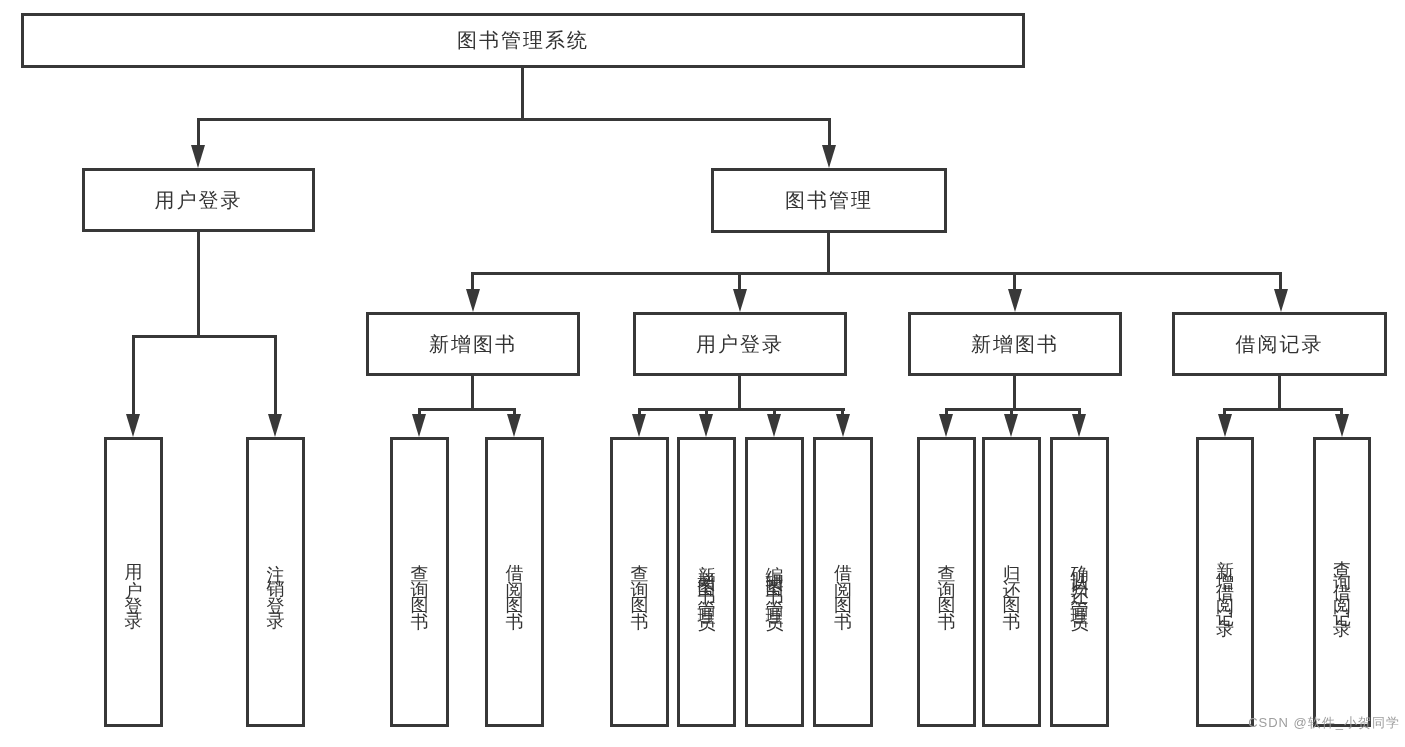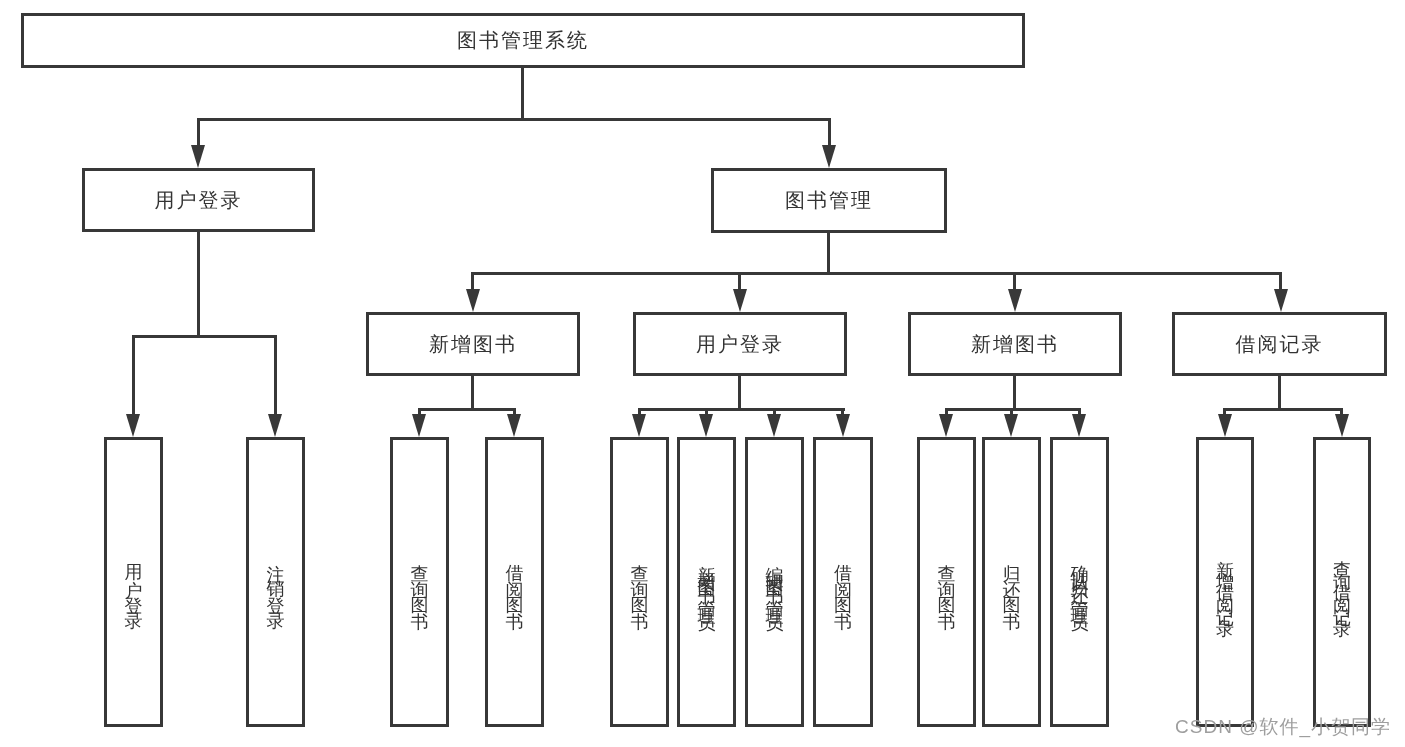--- a/index.html
+++ b/index.html
@@ -37,22 +37,22 @@
   .vl{width:3px;}
   .hl{height:3px;}
   .arrow{
     position:absolute;width:0;height:0;
     border-left:7px solid transparent;
     border-right:7px solid transparent;
     border-top:23px solid #383838;
   }
   #watermark{
     position:absolute;
-    right:14px;top:714px;
-    font-size:19px;
+    right:5px;top:714px;
+    font-size:13px;
     color:#9e9e9e;
     letter-spacing:1px;
     z-index:10;
     white-space:nowrap;
   }
 </style>
 </head>
 <body>
 
 <div id="canvas">

